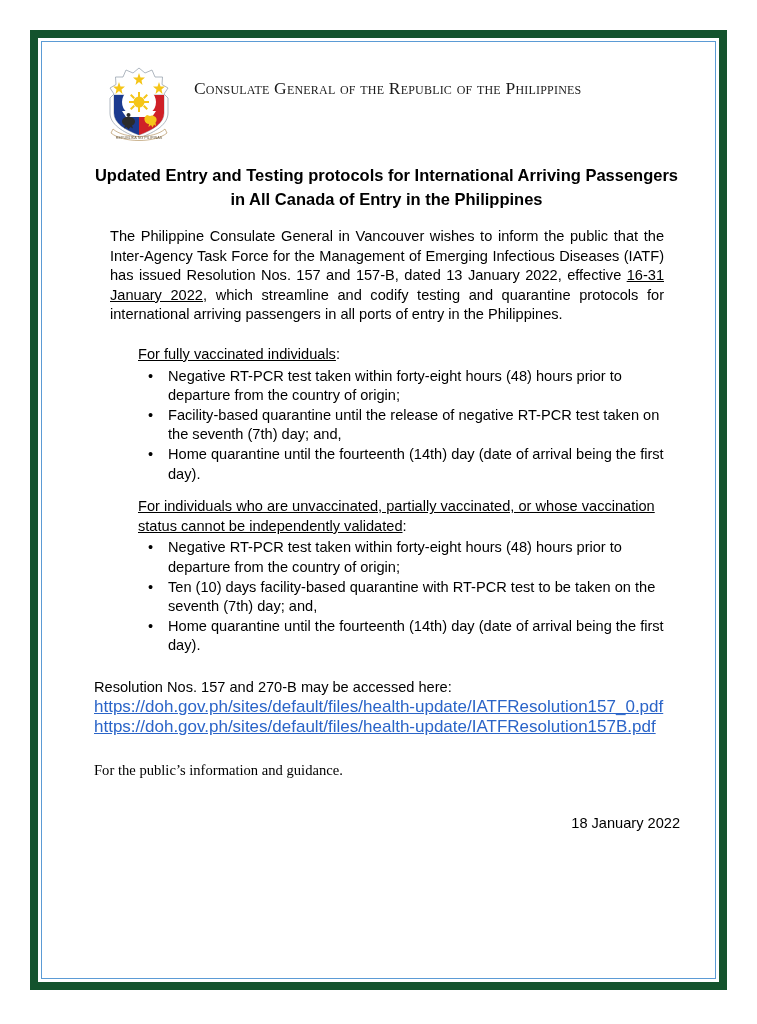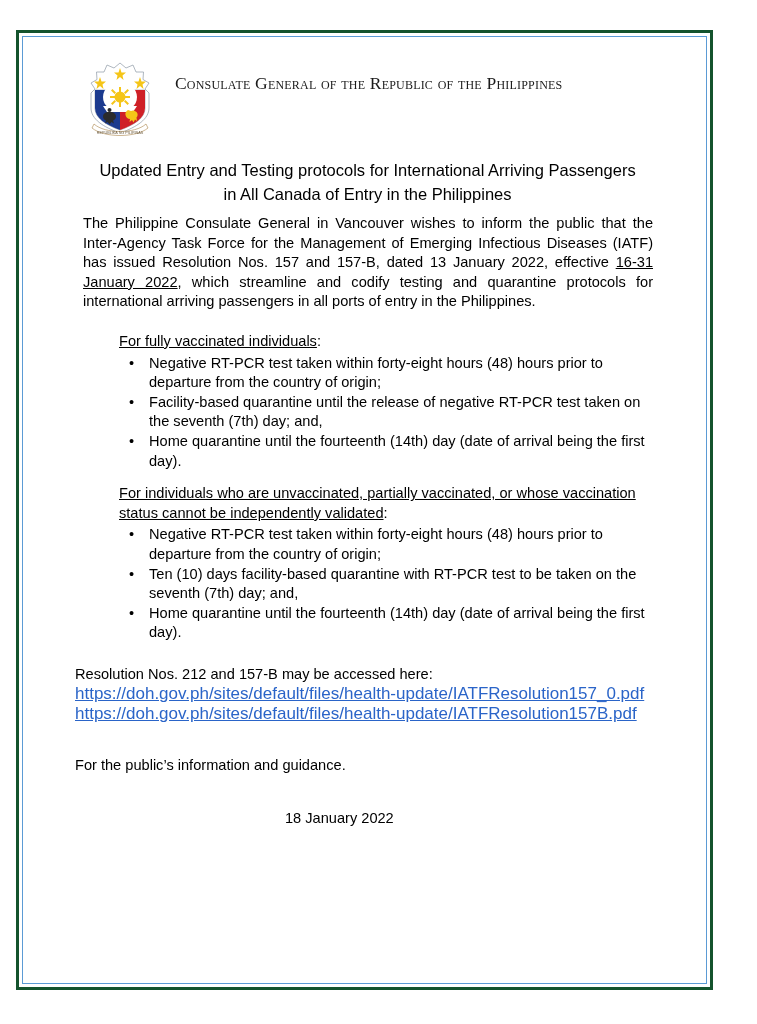--- a/index.html
+++ b/index.html
@@ -12,25 +12,25 @@
     height: 1024px;
     font-family: "Liberation Sans", sans-serif;
     color: #000000;
     overflow: hidden;
     position: relative;
   }
 
   
   .page-frame {
     position: absolute;
-    left: 16px;
+    left: 30px;
     top: 30px;
     width: 697px;
     height: 960px;
-    border: 3px solid #14532d;
+    border: 8px solid #14532d;
     box-sizing: border-box;
     background: #ffffff;
   }
   .page-frame-inner {
     position: absolute;
     left: 3px;
     top: 3px;
     right: 3px;
     bottom: 3px;
     border: 1px solid #5b9bd5;
@@ -75,37 +75,37 @@
 
   
   .advisory-no {
     text-align: center;
     font-weight: bold;
     font-size: 15.5px;
     margin-top: 24px;
   }
   .doc-title {
     text-align: center;
-    font-weight: normal;
+    font-weight: bold;
     font-size: 16.5px;
     line-height: 24px;
     margin-top: 20px;
     padding: 0 28px;
   }
 
   
   .body-wrap {
     padding: 0 55px 0 56px;
     font-size: 14.6px;
     line-height: 19.6px;
   }
   p.para {
     text-align: justify;
     text-justify: inter-word;
-    margin: 8px;
+    margin: 16px;
   }
   .para-1 { margin-top: 22px; }
   .para-2 { margin-top: 24px; }
 
   .u { text-decoration: underline; }
   .b { font-weight: bold; }
 
   
   .section {
     margin-top: 20px;
@@ -141,24 +141,24 @@
   .links-block { margin-top: 22px; }
   .links-block .lead { margin: 0; line-height: 19.6px; }
   a.doclink {
     display: block;
     color: #2a64c8;
     text-decoration: underline;
     line-height: 19.6px;
     font-size: 17px;
     word-break: break-all;
   }
-  .closing { margin-top: 32px; line-height: 19.6px; }
+  .closing { margin-top: 24px; line-height: 19.6px; font-family: Liberation Serif, serif; }
   .signdate {
     margin-top: 34px;
-    text-align: left;
+    text-align: right;
     padding-left: 210px;
     line-height: 19.6px;
   }
 </style>
 </head>
 <body>
 
 <div class="page-frame">
   <div class="page-frame-inner"></div>
 
@@ -267,21 +267,21 @@
             <span>Ten (10) days facility-based quarantine with RT-PCR test to be taken on the seventh (7th) day; and,</span>
           </li>
           <li>
             <span class="dot">•</span>
             <span>Home quarantine until the fourteenth (14th) day (date of arrival being the first day).</span>
           </li>
         </ul>
       </div>
 
       <div class="links-block">
-        <p class="lead">Resolution Nos. 212 and 157-B may be accessed here:</p>
+        <p class="lead">Resolution Nos. 157 and 270-B may be accessed here:</p>
         <a class="doclink" href="#">https://doh.gov.ph/sites/default/files/health-update/IATFResolution157_0.pdf</a>
         <a class="doclink" href="#">https://doh.gov.ph/sites/default/files/health-update/IATFResolution157B.pdf</a>
       </div>
 
       <div class="closing">For the public’s information and guidance.</div>
 
       <div class="signdate">18 January 2022</div>
     </div>
 
   </div>

